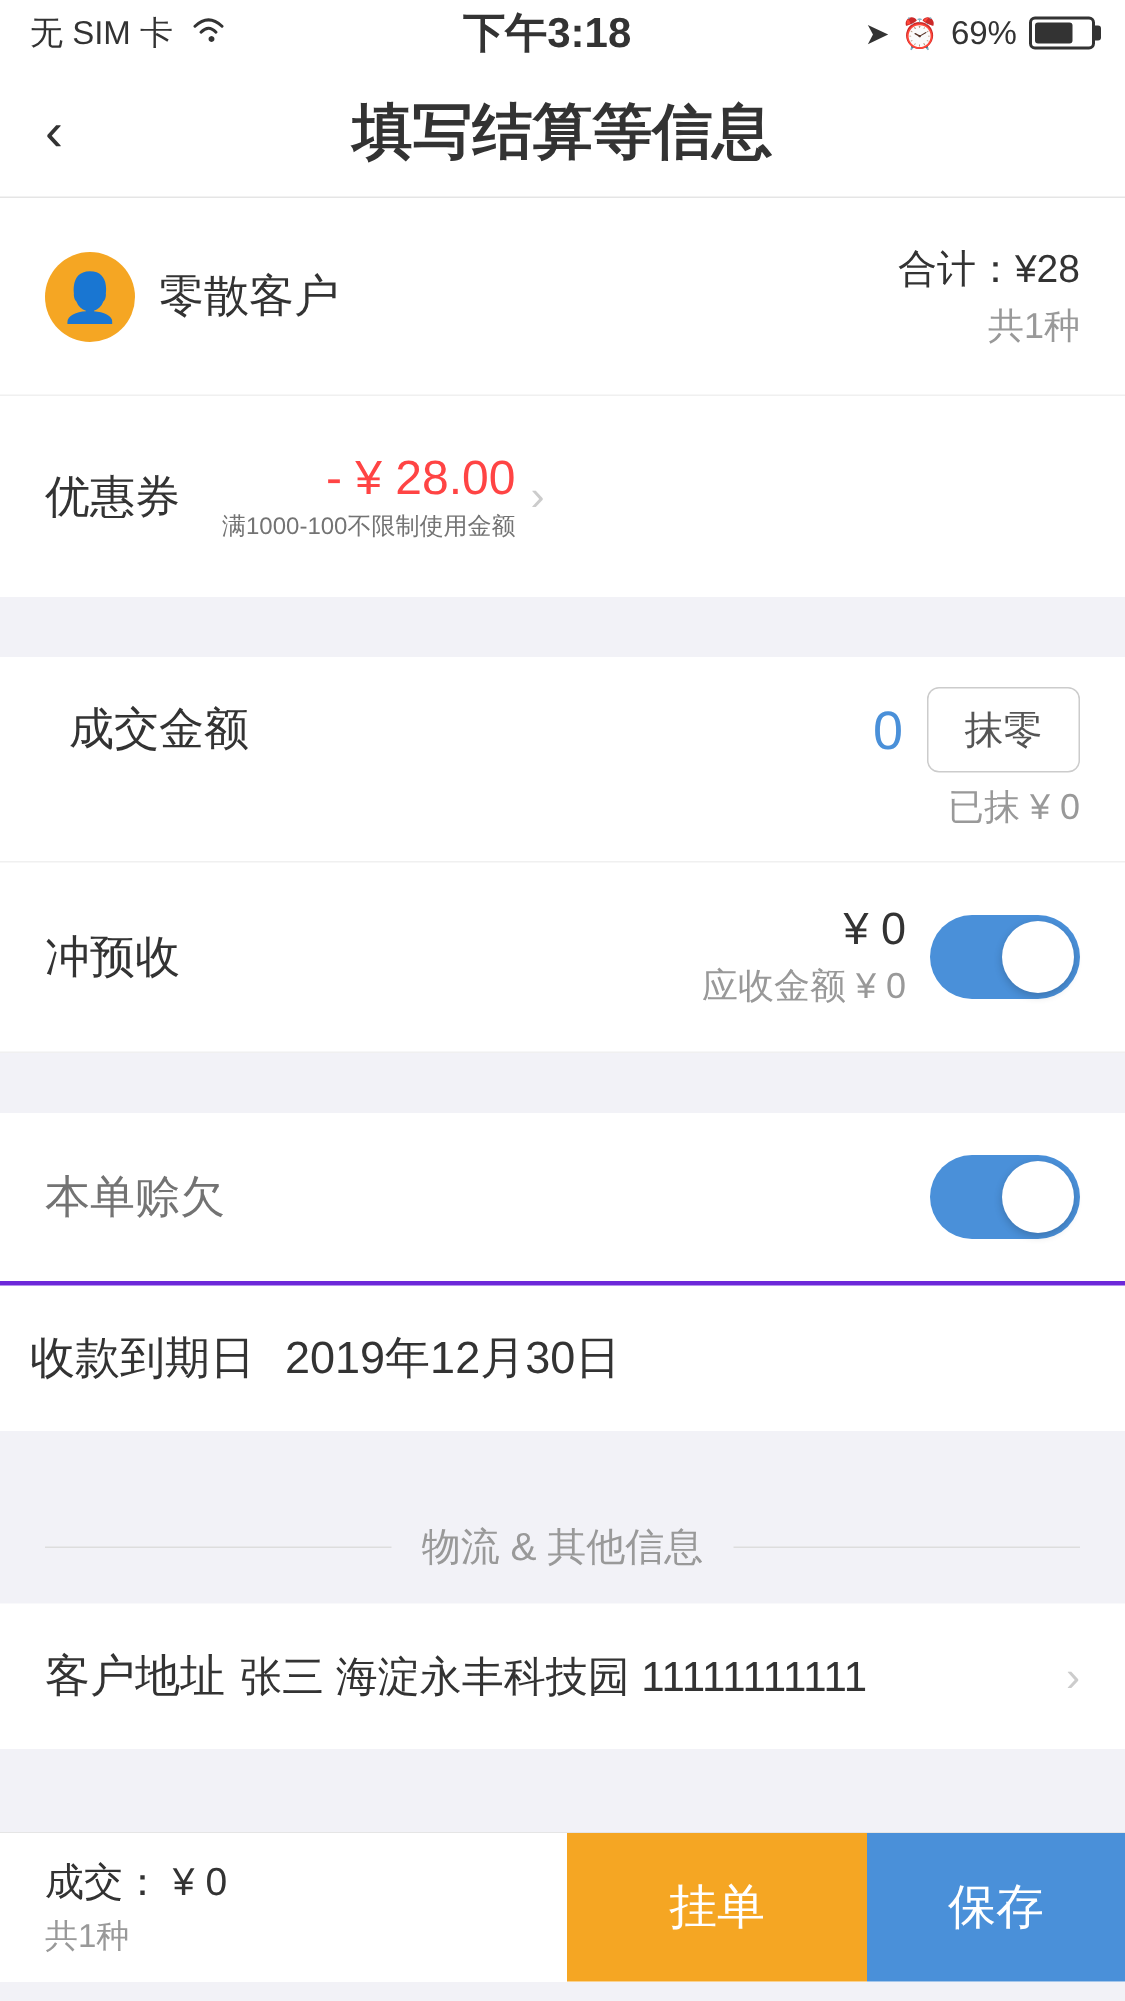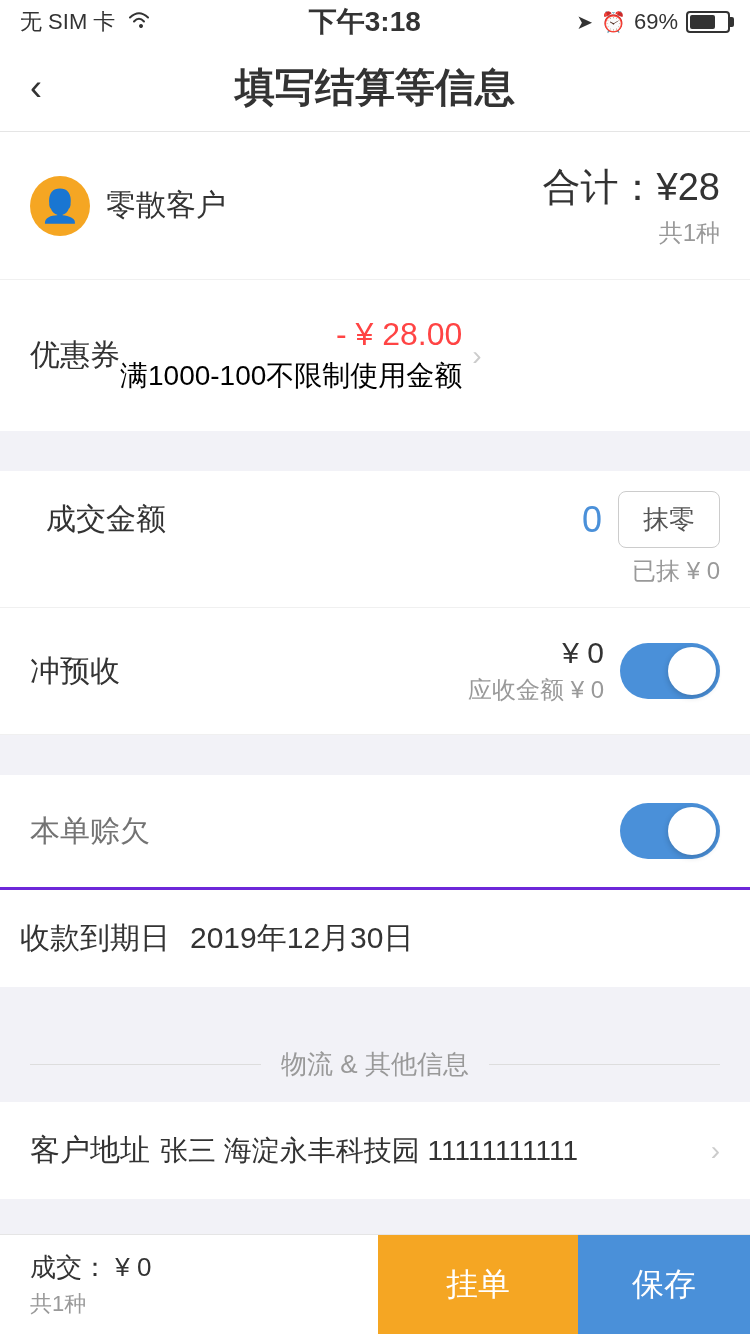--- a/index.html
+++ b/index.html
@@ -125,21 +125,21 @@
     }
     .customer-name {
       font-size: 30px;
       color: #333;
       font-weight: 500;
     }
     .customer-right {
       text-align: right;
     }
     .total-amount {
-      font-size: 38px;
+      font-size: 26px;
       color: #333;
       font-weight: 500;
     }
     .total-count {
       font-size: 24px;
       color: #999;
       margin-top: 4px;
     }
 
     
@@ -162,23 +162,24 @@
     }
     .coupon-value-block {
       text-align: right;
     }
     .coupon-discount {
       font-size: 32px;
       color: #ff4444;
       font-weight: 500;
     }
     .coupon-desc {
-      font-size: 28px;
-      color: #000000;
+      font-size: 16px;
+      color: #737373;
       margin-top: 4px;
+      margin-left: 28px;
     }
     .chevron-right {
       font-size: 28px;
       color: #ccc;
     }
 
     
     .section-divider {
       height: 20px;
       background: #f2f2f7;
@@ -352,21 +353,21 @@
 
     
     .spacer {
       height: 200px;
       background: #f2f2f7;
     }
 
     
     .bottom-bar {
       position: fixed;
-      bottom: 0;
+      bottom: 13px;
       width: 750px;
       height: 100px;
       display: flex;
       align-items: stretch;
       background: #fff;
       border-top: 1px solid #e5e5e5;
     }
     .bottom-info {
       flex: 1;
       display: flex;

